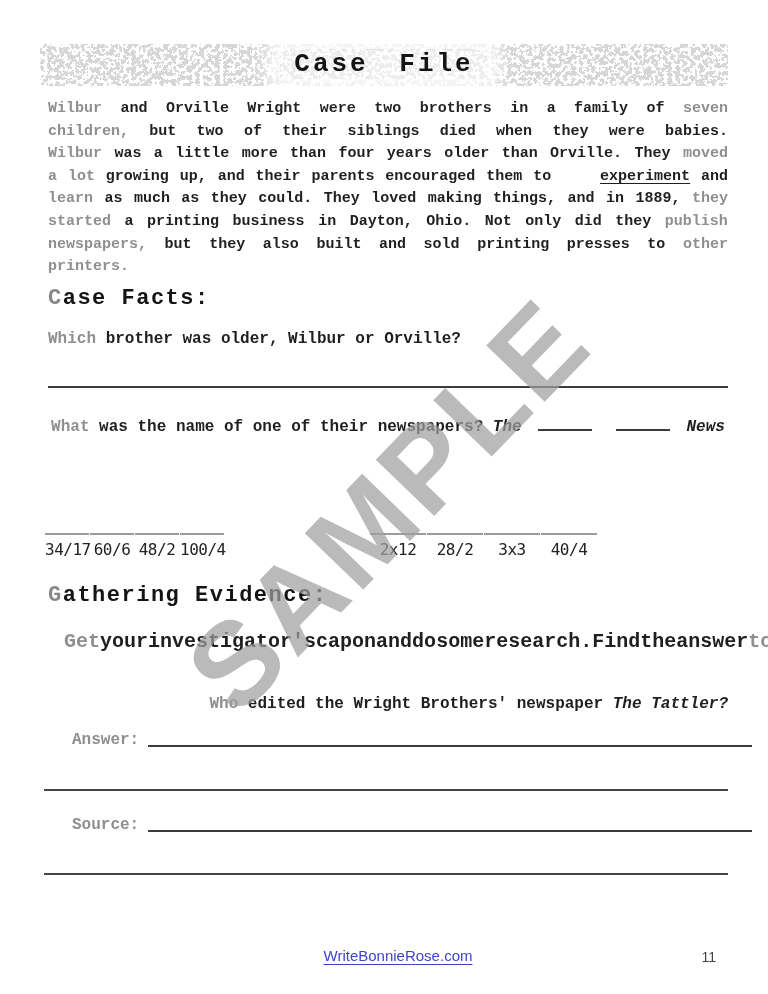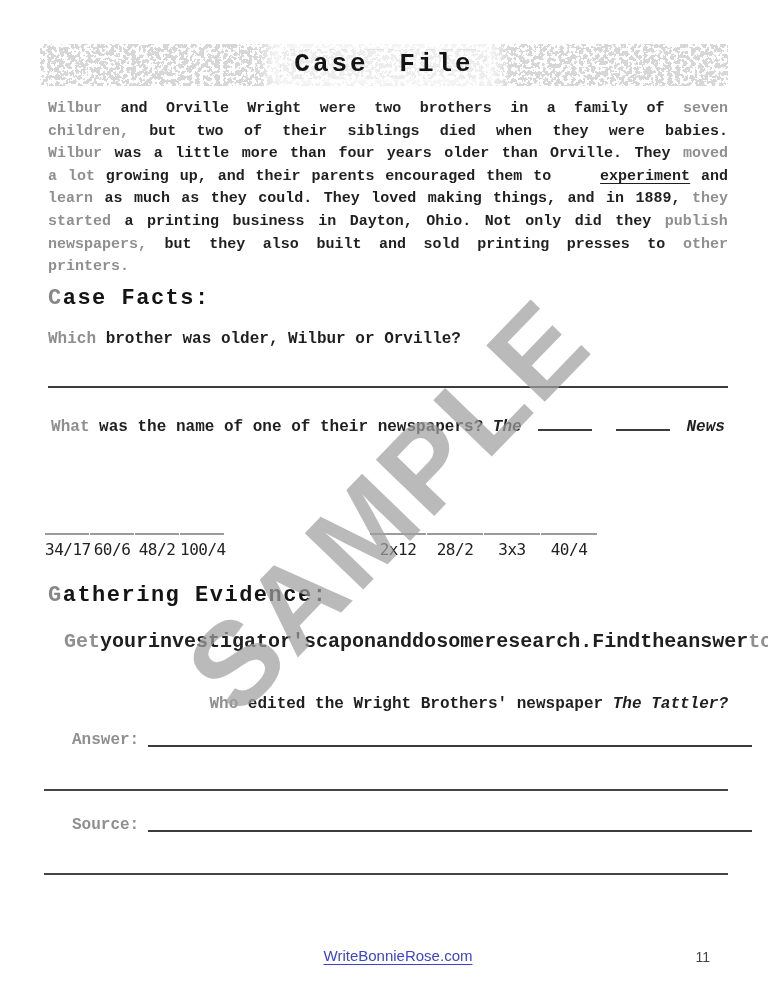--- a/index.html
+++ b/index.html
@@ -83,21 +83,21 @@
     transform:translate(-50%,-50%) rotate(-46deg);
     font-family:"Liberation Sans", sans-serif; font-weight:700;
     font-size:118px; letter-spacing:4px; white-space:nowrap;
     color:rgba(160,160,160,0.72); z-index:6; pointer-events:none;
   }
 
   
   .footer-link-wrap { position:absolute; top:947px; left:0; width:100%; text-align:center;
     font-family:"Liberation Sans", sans-serif; font-size:15px; }
   .footer-link { color:#3e44c8; text-decoration:underline; text-underline-offset:3px;margin-left:28px; }
-  .page-num { position:absolute; top:949px; right:58px;
+  .page-num { position:absolute; top:949px; right:52px;
     font-family:"Liberation Sans", sans-serif; font-size:14px; color:#454545; }
 
   .content { position:relative; z-index:1; }
 </style>
 </head>
 <body>
 
 <div class="page">
 
   <div class="banner">

